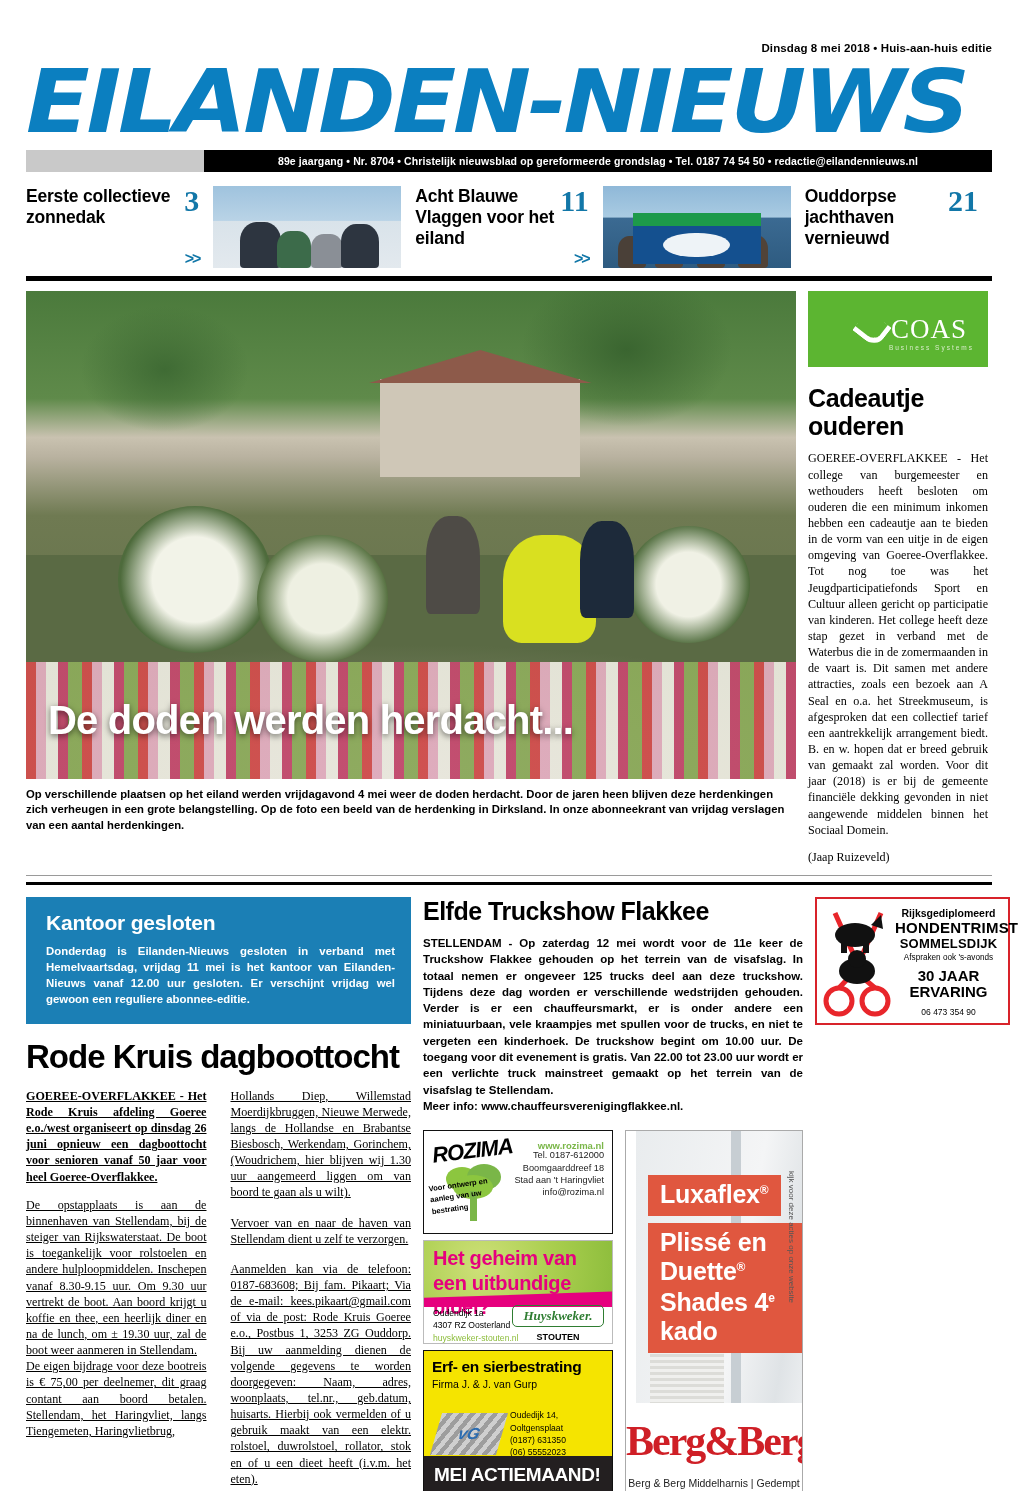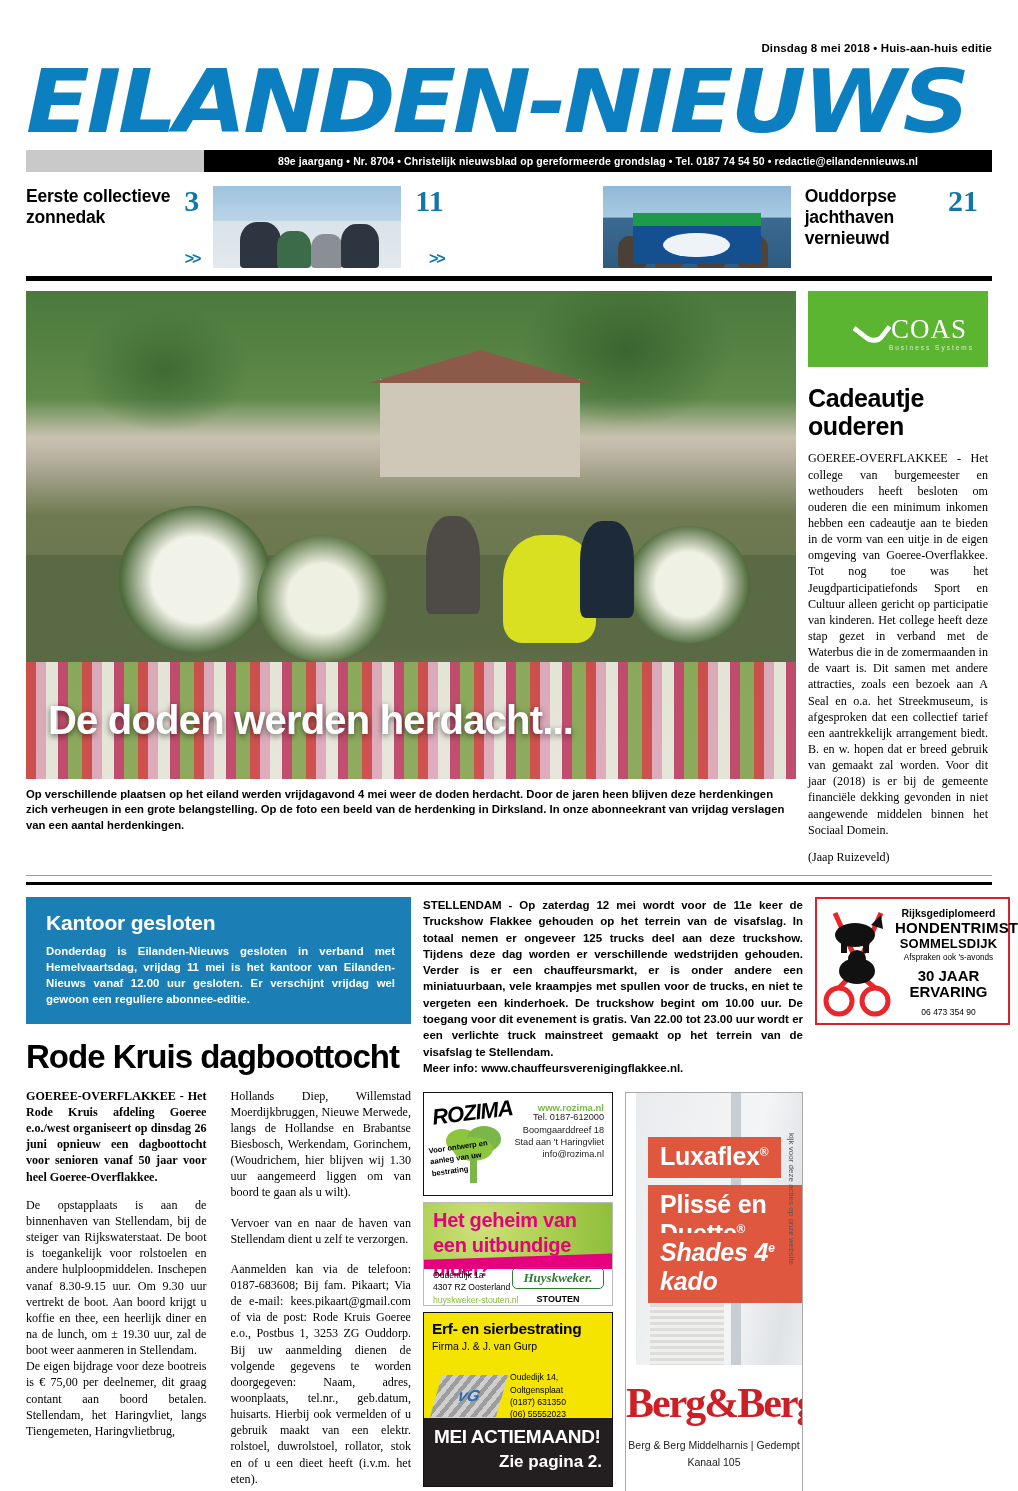--- a/index.html
+++ b/index.html
@@ -111,21 +111,21 @@
   .lw-c { width:195px; }
 
   .box-blue { background:#1b7fb5; color:#fff; padding:14px 16px 16px 20px; }
   .box-blue h2 { margin:0 0 8px 0; font-size:21px; font-weight:bold; letter-spacing:-.2px; }
   .box-blue p { margin:0; font-size:11.4px; font-weight:bold; line-height:1.42; text-align:justify; }
 
   .art-head { font-size:25px; font-weight:bold; letter-spacing:-.5px; margin:0 0 9px 0; }
   .art-sans { font-size:11.5px; font-weight:bold; line-height:1.42; text-align:justify; }
 
   .bigtitle { font-size:33px; font-weight:bold; letter-spacing:-1px; margin:14px 0 12px 0; }
-  .two-col { display:flex; gap:24px; }
+  .two-col { display:flex; gap:24px;text-decoration:underline; }
   .two-col > div { width:186px; }
   .lead-in { font-family:"Liberation Serif", serif; font-weight:bold; font-size:12.1px; line-height:1.34; text-align:justify; }
 
   
   .ad-dog { border:2px solid #d8232a; width:195px; height:128px; position:relative; background:#fff; padding:21px 8px; }
   .dog-scissors { position:absolute; left:4px; top:6px; width:74px; height:112px; }
   .ad-dog-text { position:absolute; left:78px; top:8px; right:6px; text-align:center; }
   .dt1 { font-size:10.5px; font-weight:bold; }
   .dt2 { font-size:15px; font-weight:bold; letter-spacing:.2px; }
   .dt3 { font-size:13px; font-weight:bold; letter-spacing:.2px; }
@@ -173,21 +173,21 @@
   .bb-photo { position:absolute; left:10px; top:0; width:340px; height:272px;
      background:linear-gradient(100deg,#e9ecee 0%,#f4f5f6 34%,#dfe3e6 48%,#f7f8f9 62%,#e5e9ec 100%); }
   .bb-photo::before { content:""; position:absolute; left:28%; top:0; width:3%; height:100%; background:#c7ced3; }
   .bb-photo::after { content:""; position:absolute; left:70%; top:0; width:2.5%; height:100%; background:#cdd4d9; }
   .bb-blind { position:absolute; left:4%; bottom:0; width:22%; height:28%;
      background:repeating-linear-gradient(#f0f0ee 0 3px,#dcdcd8 3px 6px); }
   .bb-band { position:absolute; background:#e0573f; color:#fff; font-weight:bold;
      padding:5px 12px 7px 12px; letter-spacing:-.2px; }
   .bb-b1 { left:22px; top:44px; font-size:25px; }
   .bb-b2 { left:22px; top:92px; font-size:25px; }
-  .bb-b3 { left:22px; top:140px; font-size:25px;font-style:italic; }
+  .bb-b3 { left:22px; top:152px; font-size:25px; }
   .bb-band sup { font-size:12px; }
   .bb-side { position:absolute; right:6px; top:40px; font-size:8px; color:#555;
      writing-mode:vertical-rl; }
   .bb-logo { position:absolute; left:0; right:0; top:286px; text-align:center;
      color:#cf1f26; font-family:"Liberation Serif", serif; font-weight:bold;
      font-size:42px; letter-spacing:-2px; }
   .bb-lines { position:absolute; left:0; right:0; top:344px; text-align:center;
      font-size:10.5px; line-height:1.55; color:#222; }
 </style>
 </head>
@@ -215,20 +215,21 @@
     <div class="teaser-photo p1">
       <div class="tp-people">
         <span style="left:14%;width:22%;height:88%;"></span>
         <span style="left:34%;width:18%;height:72%;background:#3c6b4a;"></span>
         <span style="left:52%;width:17%;height:66%;background:#8a8f96;"></span>
         <span style="left:68%;width:20%;height:84%;"></span>
       </div>
     </div>
 
     <div class="teaser-text" style="padding-left:14px;">
+      <div class="teaser-title">Acht Blauwe Vlaggen voor het eiland</div>
       <div class="teaser-right">
         <div class="teaser-num">11</div>
         <div class="teaser-arrow">&gt;&gt;</div>
       </div>
     </div>
 
     <div class="teaser-photo p2">
       <div class="tp-people">
         <span style="left:8%;width:15%;height:62%;background:#4a4038;"></span>
         <span style="left:28%;width:15%;height:70%;background:#55463c;"></span>
@@ -301,20 +302,21 @@
         </div>
         <div>
           <div class="serif-body">Hollands Diep, Willemstad Moerdijkbruggen, Nieuwe Merwede, langs de Hollandse en Brabantse Biesbosch, Werkendam, Gorinchem, (Woudrichem, hier blijven wij 1.30 uur aangemeerd liggen om van boord te gaan als u wilt).</div>
           <div class="serif-body" style="margin-top:14px;">Vervoer van en naar de haven van Stellendam dient u zelf te verzorgen.</div>
           <div class="serif-body" style="margin-top:14px;">Aanmelden kan via de telefoon: 0187-683608; Bij fam. Pikaart; Via de e-mail: kees.pikaart@gmail.com of via de post: Rode Kruis Goeree e.o., Postbus 1, 3253 ZG Ouddorp. Bij uw aanmelding dienen de volgende gegevens te worden doorgegeven: Naam, adres, woonplaats, tel.nr., geb.datum, huisarts. Hierbij ook vermelden of u gebruik maakt van een elektr. rolstoel, duwrolstoel, rollator, stok en of u een dieet heeft (i.v.m. het eten).</div>
         </div>
       </div>
     </div>
 
     <div class="lw-b">
+      <div class="art-head">Elfde Truckshow Flakkee</div>
       <div class="art-sans">STELLENDAM - Op zaterdag 12 mei wordt voor de 11e keer de Truckshow Flakkee gehouden op het terrein van de visafslag. In totaal nemen er ongeveer 125 trucks deel aan deze truckshow. Tijdens deze dag worden er verschillende wedstrijden gehouden. Verder is er een chauffeursmarkt, er is onder andere een miniatuurbaan, vele kraampjes met spullen voor de trucks, en niet te vergeten een kinderhoek. De truckshow begint om 10.00 uur. De toegang voor dit evenement is gratis. Van 22.00 tot 23.00 uur wordt er een verlichte truck mainstreet gemaakt op het terrein van de visafslag te Stellendam.</div>
       <div class="art-sans" style="text-align:left;">Meer info: www.chauffeursverenigingflakkee.nl.</div>
 
       <div style="display:flex; gap:12px; margin-top:16px;">
 
         <div style="width:190px;">
 
           <div class="ad-rozima">
             <div class="rz-name">ROZIMA</div>
             <div class="rz-url">www.rozima.nl</div>

